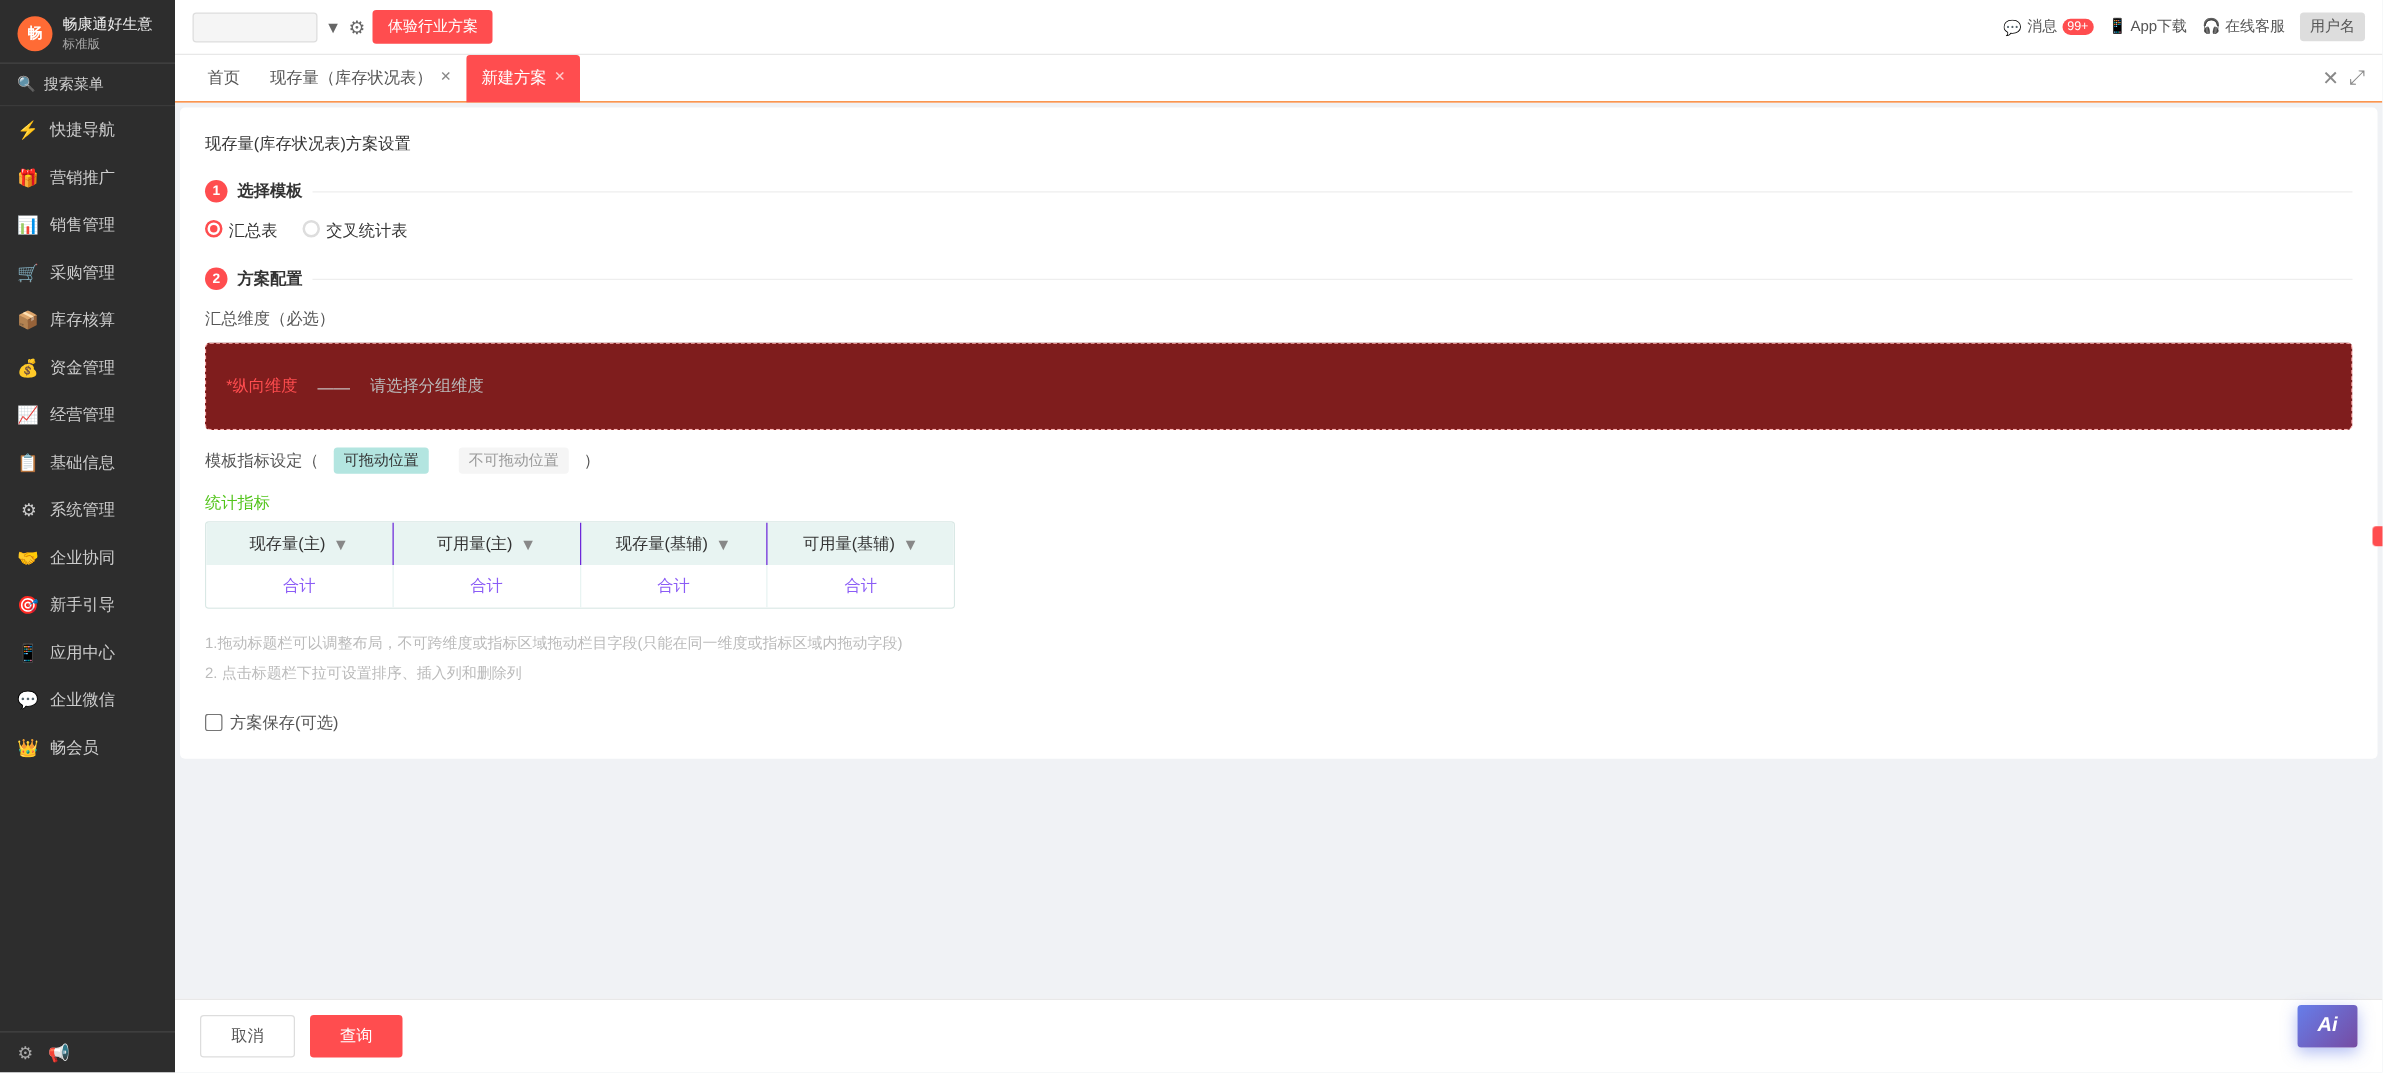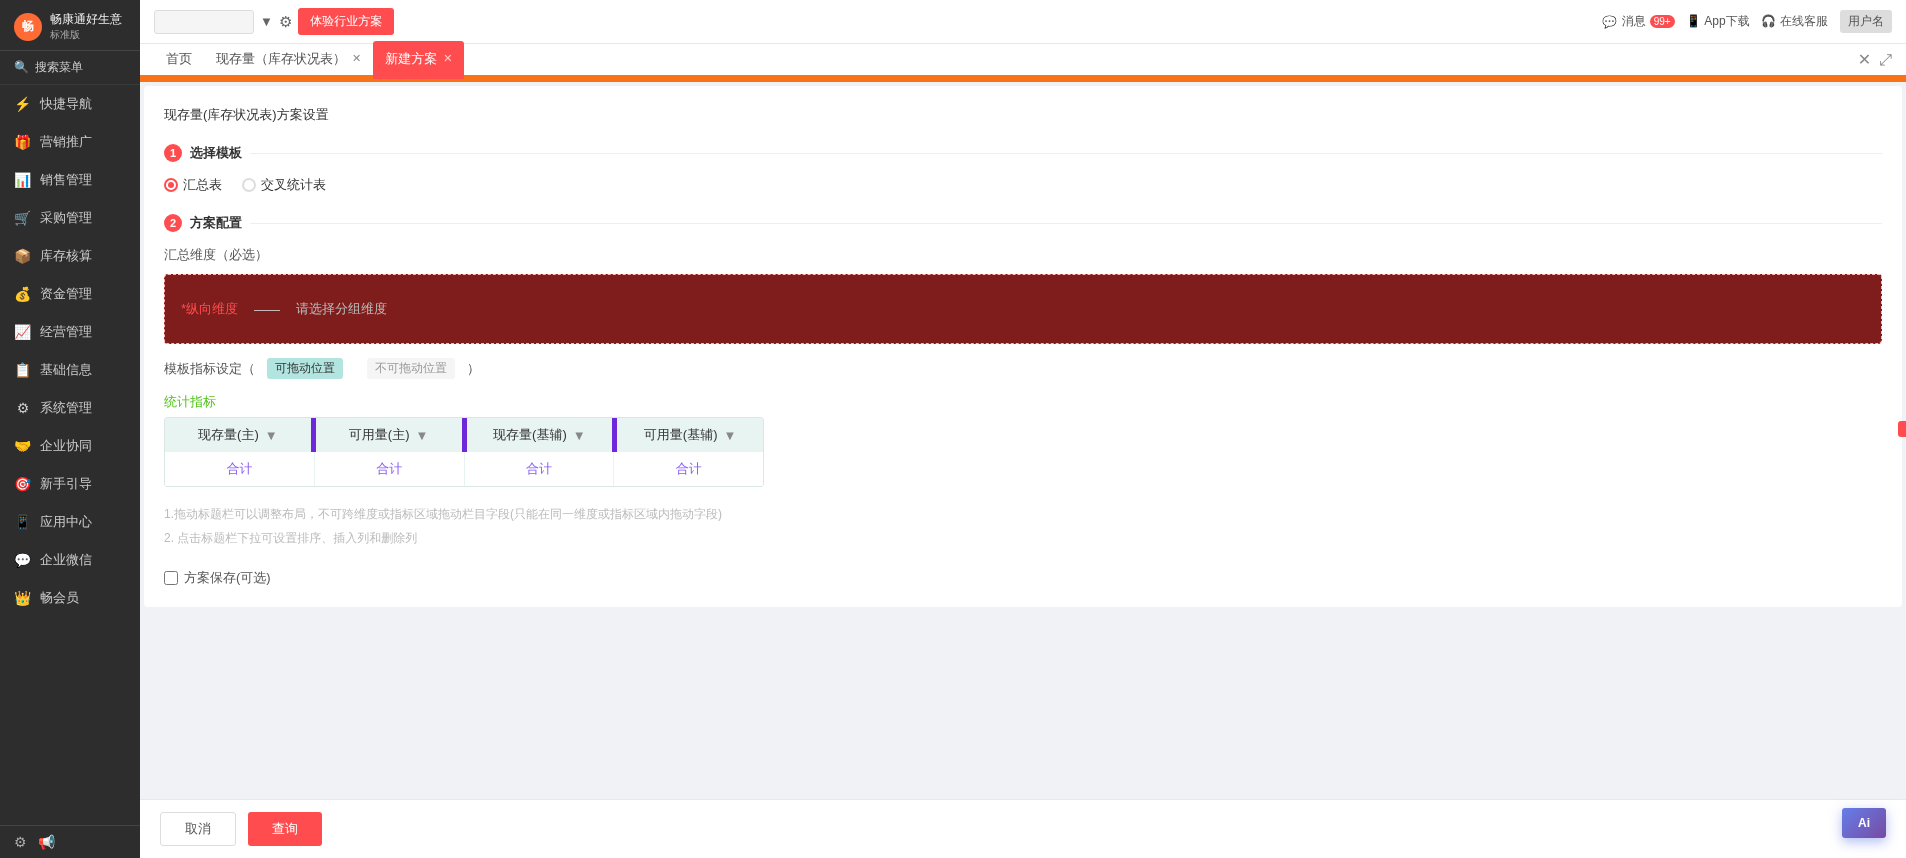--- a/index.html
+++ b/index.html
@@ -85,21 +85,21 @@
     .badge { background: #ff4d4f; color: white; border-radius: 8px; font-size: 10px; padding: 1px 4px; }
     .topbar-app { color: #555; font-size: 12px; cursor: pointer; }
     .topbar-service { color: #555; font-size: 12px; cursor: pointer; }
     .topbar-user { background: #ddd; border-radius: 3px; padding: 3px 8px; font-size: 12px; color: #555; cursor: pointer; }
 
     
     .tabbar {
       background: #fff;
       display: flex; align-items: center;
       padding: 0 14px;
-      border-bottom: 7px solid #f97316;
+      border-bottom: 1px solid #f97316;
       height: 38px;
       flex-shrink: 0;
     }
     .tab {
       padding: 0 12px;
       height: 38px;
       display: flex; align-items: center; gap: 6px;
       font-size: 13px;
       cursor: pointer;
       color: #555;
@@ -131,21 +131,21 @@
       width: 18px; height: 18px; border-radius: 50%;
       background: #ff4d4f; color: white;
       font-size: 11px; display: flex; align-items: center; justify-content: center;
       font-weight: bold; flex-shrink: 0;
     }
     .step-label { font-size: 13px; font-weight: 600; color: #333; }
     .step-divider { flex: 1; height: 1px; background: #eee; }
 
     
     .radio-group { display: flex; gap: 20px; align-items: center; }
-    .radio-item { display: flex; align-items: center; gap: 5px; cursor: pointer; font-size: 13px; color: #333; }
+    .radio-item { display: flex; gap: 5px; cursor: pointer; font-size: 13px; color: #333; }
     .radio-dot {
       width: 14px; height: 14px; border-radius: 50%;
       border: 2px solid #ddd;
       display: flex; align-items: center; justify-content: center;
     }
     .radio-dot.checked { border-color: #ff4d4f; }
     .radio-dot.checked::after { content: ''; width: 6px; height: 6px; border-radius: 50%; background: #ff4d4f; display: block; }
 
     
     .config-section { }
@@ -181,21 +181,21 @@
     
     .stats-section { }
     .stats-title { color: #52c41a; font-size: 13px; margin-bottom: 6px; }
     .stats-table { border: 1px solid #d9e8e5; border-radius: 3px; overflow: hidden; min-width: 600px; display: inline-block; }
     .stats-table-header { display: flex; background: #e8f4f2; }
     .stats-table-body { display: flex; background: #fff; }
     .stats-col {
       flex: 1; min-width: 140px;
       display: flex; align-items: center; justify-content: center;
       padding: 8px 12px;
-      border-right: 5px solid #6d28d9;
+      border-right: 1px solid #6d28d9;
       font-size: 13px; color: #333;
       gap: 6px;
     }
     .stats-col:last-child { border-right: none; }
     .stats-col-body {
       flex: 1; min-width: 140px;
       display: flex; align-items: flex-start; justify-content: center;
       padding: 8px 12px;
       border-right: 1px solid #e8f4f2;
       font-size: 13px; color: #8b5cf6;
@@ -238,23 +238,24 @@
       background: #ff4d4f; color: white; writing-mode: vertical-rl;
       padding: 8px 4px; font-size: 11px; border-radius: 3px 0 0 3px;
       cursor: pointer; z-index: 100;
     }
 
     
     .ai-bubble {
       position: fixed; bottom: 20px; right: 20px;
       background: linear-gradient(135deg, #667eea, #764ba2);
       border-radius: 3px; padding: 8px 16px;
-      color: white; font-size: 12px; font-weight: bold;
+      color: white; font-size: 16px; font-weight: bold;
       cursor: pointer; box-shadow: 0 4px 12px rgba(102,126,234,0.5);
       z-index: 200;
+      font-style: italic;
     }
   </style>
 </head>
 <body>
 
 <div class="sidebar">
   <div class="sidebar-logo">
     <div class="sidebar-logo-icon">
       <span>畅</span>
     </div>

